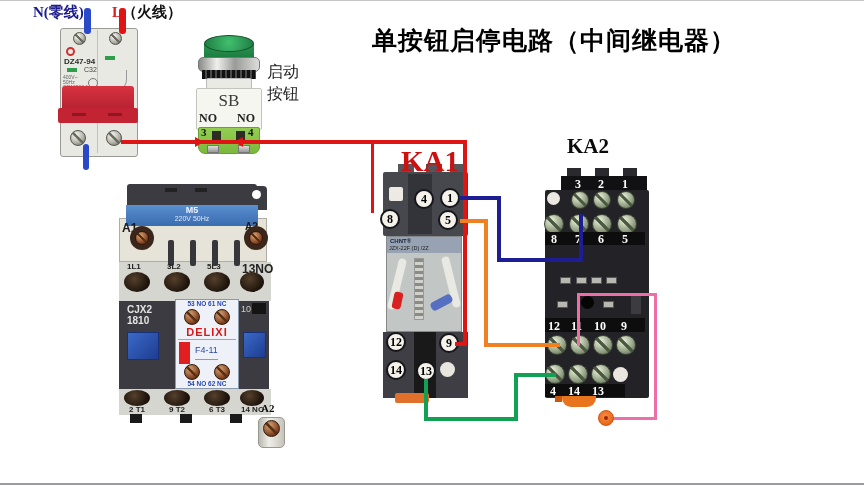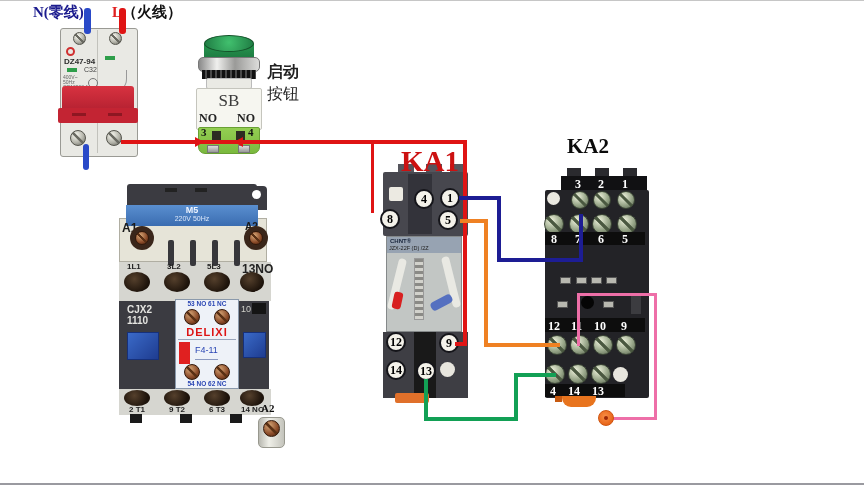--- a/index.html
+++ b/index.html
@@ -41,20 +41,21 @@
   .pin{position:absolute;width:6px;height:26px;background:#37373b;border-radius:2px;}
 </style>
 </head>
 <body>
 
 <div id="stage">
 
   <div class="abs" style="left:0;top:0;width:864px;height:1px;background:#c6c6c6;"></div>
   <div class="abs" style="left:0;top:483px;width:864px;height:2px;background:#9a9aa0;"></div>
 
+  <div class="t serif" style="left:372px;top:24px;font-size:25px;font-weight:bold;color:#000;letter-spacing:1px;">单按钮启停电路（中间继电器）</div>
 
   <div class="t serif" style="left:33px;top:3px;font-size:15px;font-weight:bold;color:#1b1b8e;">N(零线)</div>
   <div class="t serif" style="left:112px;top:3px;font-size:15px;font-weight:bold;color:#111;">
     <span style="color:#e02020;">L</span><span>（火线）</span>
   </div>
   <div class="w w-blue" style="left:84px;top:8px;width:7px;height:26px;border-radius:3px;"></div>
   <div class="w w-red" style="left:119px;top:8px;width:7px;height:26px;border-radius:3px;"></div>
 
   <div class="abs" style="left:60px;top:28px;width:76px;height:127px;background:#e9e9e4;border:1px solid #9a9a94;border-radius:3px;z-index:2;"></div>
   <div class="abs" style="left:97px;top:30px;width:1px;height:123px;background:#c2c2bc;z-index:2;"></div>
@@ -98,21 +99,21 @@
   <div class="t serif" style="left:196px;top:91px;width:66px;text-align:center;font-size:17px;color:#3a3a3a;z-index:3;">SB</div>
   <div class="t serif" style="left:199px;top:111px;font-size:12px;font-weight:bold;color:#222;z-index:3;">NO</div>
   <div class="t serif" style="left:237px;top:111px;font-size:12px;font-weight:bold;color:#222;z-index:3;">NO</div>
   <div class="abs" style="left:198px;top:127px;width:62px;height:27px;background:linear-gradient(#93ce52,#7ab93e);border:1px solid #69a033;border-radius:2px 2px 7px 7px;box-sizing:border-box;z-index:2;"></div>
   <div class="abs" style="left:212px;top:131px;width:9px;height:9px;background:#2c2c22;z-index:3;"></div>
   <div class="abs" style="left:236px;top:131px;width:9px;height:9px;background:#2c2c22;z-index:3;"></div>
   <div class="t serif" style="left:201px;top:126px;font-size:11px;font-weight:bold;color:#111;z-index:6;">3</div>
   <div class="t serif" style="left:248px;top:126px;font-size:11px;font-weight:bold;color:#111;z-index:6;">4</div>
   <div class="abs" style="left:207px;top:145px;width:12px;height:8px;background:linear-gradient(#ddd,#999);border:1px solid #777;box-sizing:border-box;z-index:3;"></div>
   <div class="abs" style="left:238px;top:145px;width:12px;height:8px;background:linear-gradient(#ddd,#999);border:1px solid #777;box-sizing:border-box;z-index:3;"></div>
-  <div class="t" style="left:267px;top:62px;font-size:16px;color:#222;font-weight:bold;">启动</div>
+  <div class="t" style="left:267px;top:62px;font-size:16px;color:#222;">启动</div>
   <div class="t" style="left:267px;top:84px;font-size:16px;color:#222;">按钮</div>
 
   <div class="abs" style="left:127px;top:184px;width:130px;height:26px;background:#3b3b41;border-radius:3px 3px 0 0;z-index:2;"></div>
   <div class="abs" style="left:165px;top:188px;width:12px;height:4px;background:#222;z-index:3;"></div>
   <div class="abs" style="left:195px;top:188px;width:12px;height:4px;background:#222;z-index:3;"></div>
   <div class="abs" style="left:247px;top:186px;width:20px;height:24px;background:#3b3b41;border-radius:0 4px 0 0;z-index:2;"></div>
   <div class="abs" style="left:252px;top:190px;width:9px;height:9px;border-radius:50%;background:#fff;z-index:3;"></div>
   <div class="abs" style="left:126px;top:205px;width:132px;height:21px;background:linear-gradient(#5a8fd0,#3a6cb0);z-index:3;"></div>
   <div class="t" style="left:126px;top:205px;width:132px;text-align:center;font-size:9px;font-weight:bold;color:#eef4ff;z-index:4;">M5</div>
   <div class="t" style="left:126px;top:215px;width:132px;text-align:center;font-size:7px;color:#dce8fa;z-index:4;">220V   50Hz</div>
@@ -132,21 +133,21 @@
   <div class="t" style="left:167px;top:262px;font-size:8px;font-weight:bold;color:#222;z-index:3;">3L2</div>
   <div class="t" style="left:207px;top:262px;font-size:8px;font-weight:bold;color:#222;z-index:3;">5L3</div>
   <div class="t" style="left:242px;top:262px;font-size:12px;font-weight:bold;color:#222;z-index:3;">13NO</div>
   <div class="oval" style="left:124px;top:272px;width:26px;height:20px;z-index:3;"></div>
   <div class="oval" style="left:164px;top:272px;width:26px;height:20px;z-index:3;"></div>
   <div class="oval" style="left:204px;top:272px;width:26px;height:20px;z-index:3;"></div>
   <div class="oval" style="left:240px;top:272px;width:24px;height:20px;z-index:3;"></div>
 
   <div class="abs" style="left:119px;top:301px;width:56px;height:88px;background:#3b3b41;z-index:2;"></div>
   <div class="t" style="left:127px;top:304px;font-size:10px;font-weight:bold;color:#e4e4e0;z-index:3;">CJX2</div>
-  <div class="t" style="left:127px;top:315px;font-size:10px;font-weight:bold;color:#e4e4e0;z-index:3;">1110</div>
+  <div class="t" style="left:127px;top:315px;font-size:10px;font-weight:bold;color:#e4e4e0;z-index:3;">1810</div>
   <div class="abs" style="left:127px;top:332px;width:32px;height:28px;background:linear-gradient(135deg,#3a6ac8,#1e3c90);border:1px solid #16307a;box-sizing:border-box;z-index:3;"></div>
   <div class="abs" style="left:175px;top:299px;width:64px;height:90px;background:#eef2f8;border:1px solid #8a99ab;box-sizing:border-box;z-index:3;"></div>
   <div class="t" style="left:175px;top:300px;width:64px;text-align:center;font-size:6.5px;font-weight:bold;color:#2a46b4;z-index:4;">53  NO 61  NC</div>
   <div class="screwB" style="left:184px;top:309px;width:16px;height:16px;z-index:4;"></div>
   <div class="screwB" style="left:214px;top:309px;width:16px;height:16px;z-index:4;"></div>
   <div class="t" style="left:175px;top:326px;width:64px;text-align:center;font-size:11px;font-weight:bold;letter-spacing:1px;color:#dd1414;z-index:4;">DELIXI</div>
   <div class="abs" style="left:178px;top:339px;width:58px;height:1px;background:#9aa6bb;z-index:4;"></div>
   <div class="abs" style="left:179px;top:342px;width:11px;height:22px;background:#e02020;z-index:4;"></div>
   <div class="t" style="left:195px;top:345px;font-size:9px;color:#2a46b4;border-bottom:1px solid #8a99c0;padding-bottom:4px;z-index:4;">F4-11</div>
   <div class="screwB" style="left:184px;top:364px;width:16px;height:16px;z-index:4;"></div>

